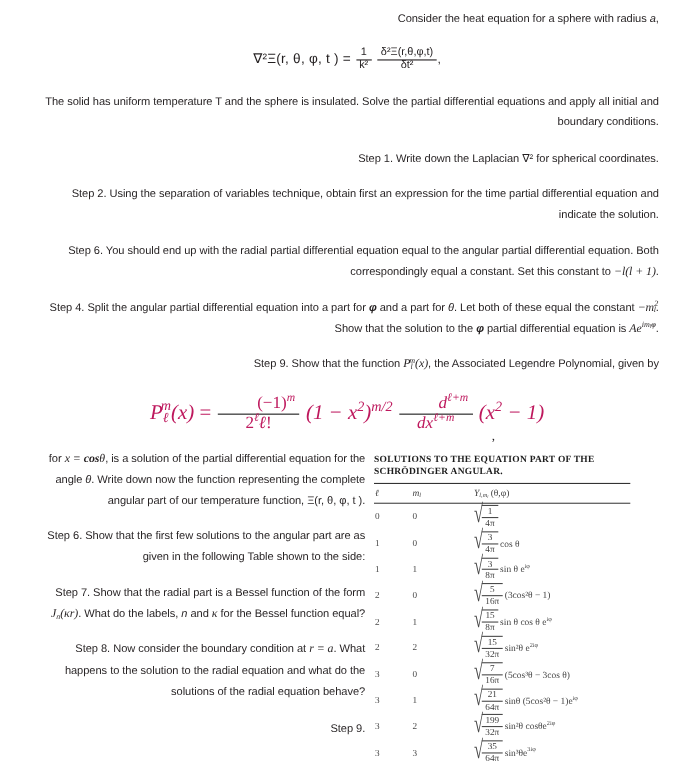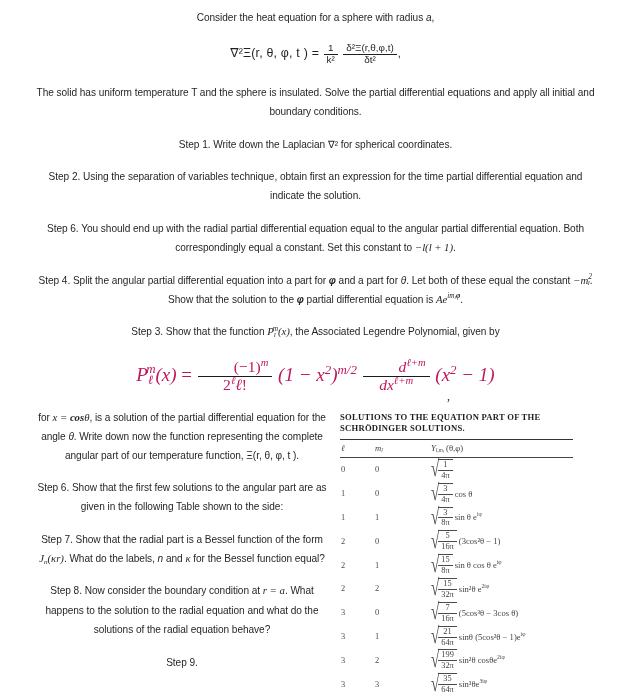--- a/index.html
+++ b/index.html
@@ -22,21 +22,21 @@
     box-sizing: border-box;
     padding: 8px 30px 0 32px;
   }
 
   
   .para {
     font-size: 10.1px;
     line-height: 19.4px;
     letter-spacing: -0.05px;
     margin: 0 0 13px 0;
-    text-align: center;
+    text-align: right;
     color: #231f20;
   }
   .para.tight { margin-bottom: 12px; }
   .it { font-style: italic; }
   .bi { font-style: italic; font-weight: bold; }
 
   
   .m {
     font-family: "Liberation Serif", serif;
     font-style: italic;
@@ -226,21 +226,21 @@
   <p class="para">The solid has uniform temperature T and the sphere is insulated. Solve the partial differential equations and apply all initial and boundary conditions.</p>
 
   <p class="para">Step 1. Write down the Laplacian ∇² for spherical coordinates.</p>
 
   <p class="para">Step 2. Using the separation of variables technique, obtain first an expression for the time partial differential equation and indicate the solution.</p>
 
   <p class="para"><span>Step 6. You should end up with the radial partial differential equation equal to the angular partial differential equation. Both correspondingly equal a constant. Set this constant to </span><span class="m">−<i>l</i>(<i>l</i> + 1)</span><span>.</span></p>
 
   <p class="para"><span>Step 4. Split the angular partial differential equation into a part for </span><span class="bi">φ</span><span> and a part for </span><span class="it">θ</span><span>. Let both of these equal the constant </span><span class="m">−<i>m</i><sup class="s">2</sup><sub class="s" style="margin-left:-4px;"><i>l</i></sub></span><span>. Show that the solution to the </span><span class="bi">φ</span><span> partial differential equation is </span><span class="m"><i>Ae</i><sup class="s"><i>im</i><sub class="s"><i>l</i></sub><b>φ</b></sup></span><span>.</span></p>
 
-  <p class="para"><span>Step 3. Show that the function </span><span class="m"><i>P</i><sub class="s"><i>l</i></sub><sup class="s" style="margin-left:-3px;"><i>m</i></sup>(<i>x</i>)</span><span>, the Associated Legendre Polynomial, given by</span></p>
+  <p class="para"><span>Step 9. Show that the function </span><span class="m"><i>P</i><sub class="s"><i>l</i></sub><sup class="s" style="margin-left:-3px;"><i>m</i></sup>(<i>x</i>)</span><span>, the Associated Legendre Polynomial, given by</span></p>
 
   <div class="eq2-wrap">
     <div class="eq2">
       <span class="it">P<sub class="s" style="font-style:italic;">ℓ</sub><sup class="s" style="font-style:italic; margin-left:-7px;">m</sup>(x)</span>
       <span>=</span>
       <span class="frac">
         <span class="num">(−1)<sup class="s" style="font-style:italic;">m</sup></span>
         <span class="den">2<sup class="s" style="font-style:italic;">ℓ</sup><span class="it">ℓ</span>!</span>
       </span>
       <span class="it">(1 − x<sup class="s">2</sup>)<sup class="s">m/2</sup></span>
@@ -265,21 +265,21 @@
 
       <p class="para"><span>Step 8. Now consider the boundary condition at </span><span class="m"><i>r</i> = <i>a</i></span><span>. What happens to the solution to the radial equation and what do the solutions of the radial equation behave?</span></p>
 
       <p class="para">Step 9.</p>
     </div>
 
     <div class="col-right">
 
       <div class="tbl-title">
         <span>SOLUTIONS TO THE EQUATION PART OF THE</span><br>
-        <span>SCHRÖDINGER SOLUTIONS.</span>
+        <span>SCHRÖDINGER ANGULAR.</span>
       </div>
 
       <div class="tbl-rule-top"></div>
 
       <table class="ytab">
         <thead>
           <tr>
             <th class="c-l">ℓ</th>
             <th class="c-m"><span>m</span><sub class="s">l</sub></th>
             <th class="c-y"><span>Y</span><sub class="s"><span>l,m</span><sub class="s">l</sub></sub> <span style="font-style:normal;">(θ,φ)</span></th>

